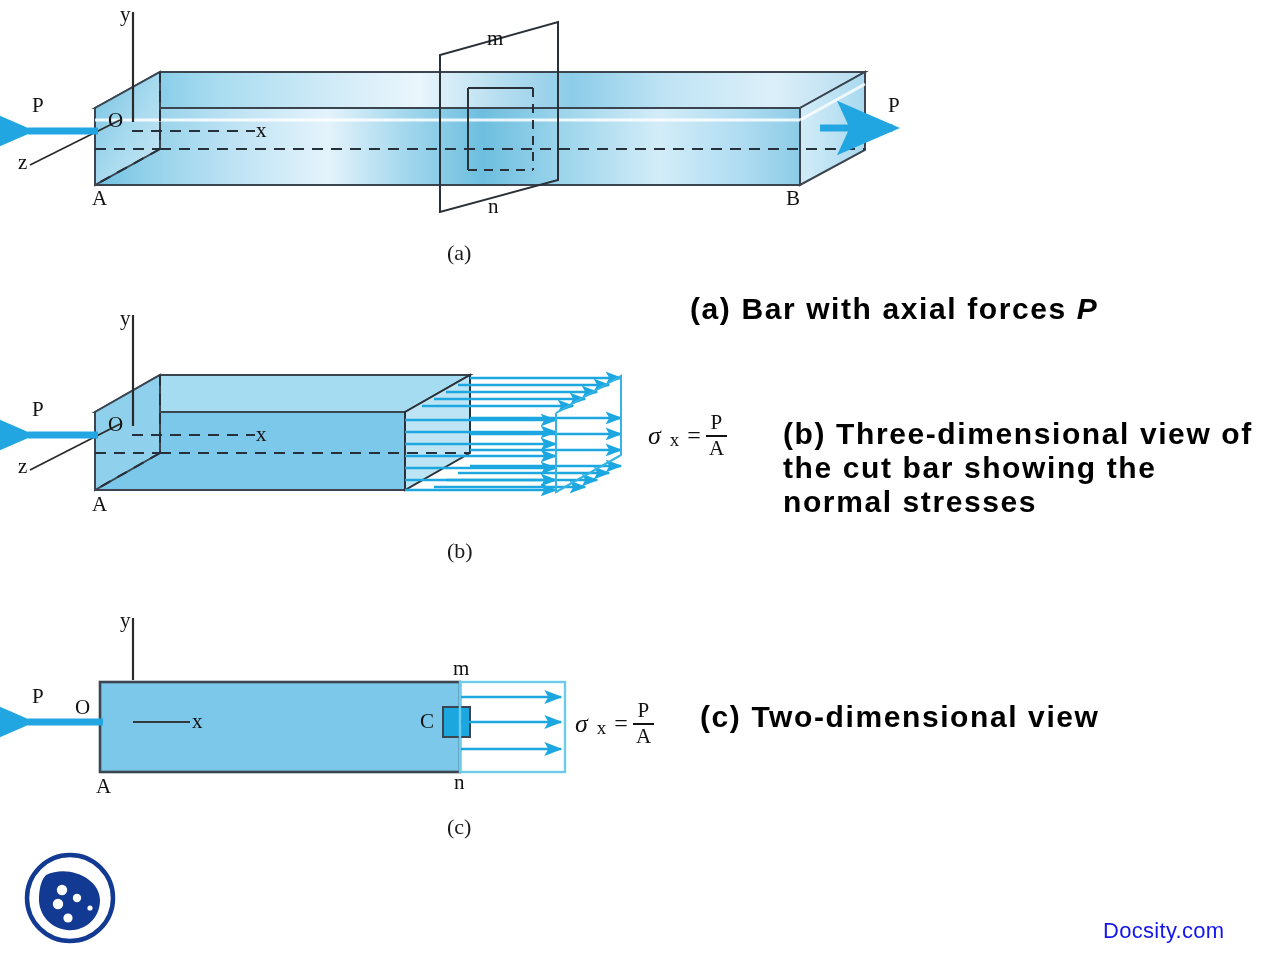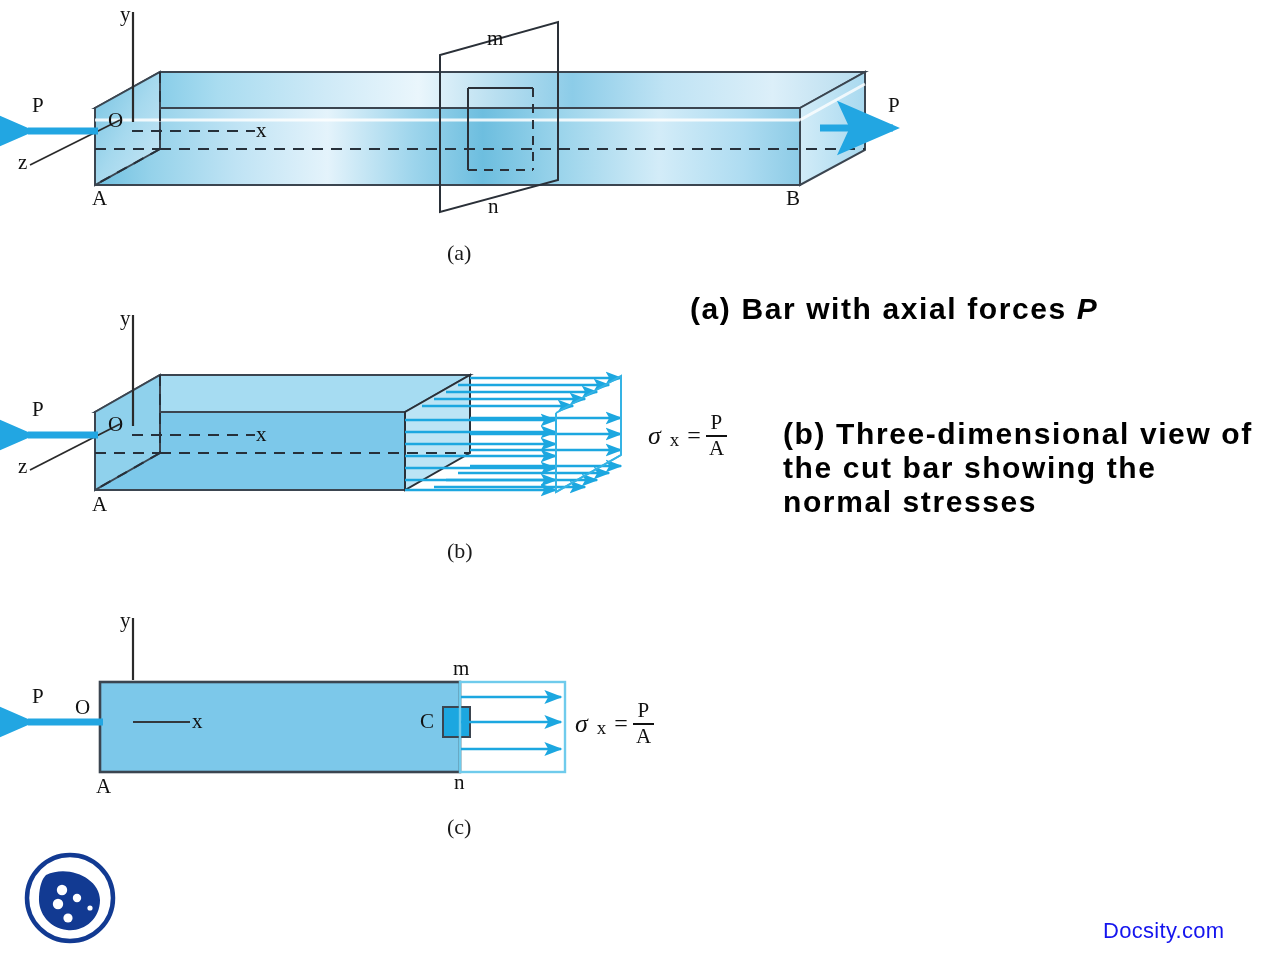--- a/index.html
+++ b/index.html
@@ -248,20 +248,21 @@
     <span class="sub">x</span>
     <span class="eq">=</span>
     <span class="frac">
       <span class="num">P</span>
       <span class="den">A</span>
     </span>
   </div>
 
   <div class="panel-tag" style="left:447px;top:814px;">(c)</div>
 
+  <div class="cap" style="left:700px;top:700px;width:560px;">(c) Two-dimensional view</div>
 
   <div class="logo" style="left:20px;top:848px;width:100px;height:100px;">
     <svg width="100" height="100" viewBox="0 0 100 100">
       <circle cx="50" cy="50" r="43" fill="none" stroke="#123a92" stroke-width="4.5"></circle>
       <path d="M26,27 C48,16 80,30 80,52 C80,72 63,84 47,82
                C30,80 18,66 19,49 C19.6,38 22,31 26,27 Z" fill="#123a92"></path>
       <circle cx="42" cy="42" r="5.2" fill="#ffffff"></circle>
       <circle cx="57" cy="50" r="4.2" fill="#ffffff"></circle>
       <circle cx="38" cy="56" r="5.2" fill="#ffffff"></circle>
       <circle cx="48" cy="70" r="4.6" fill="#ffffff"></circle>

